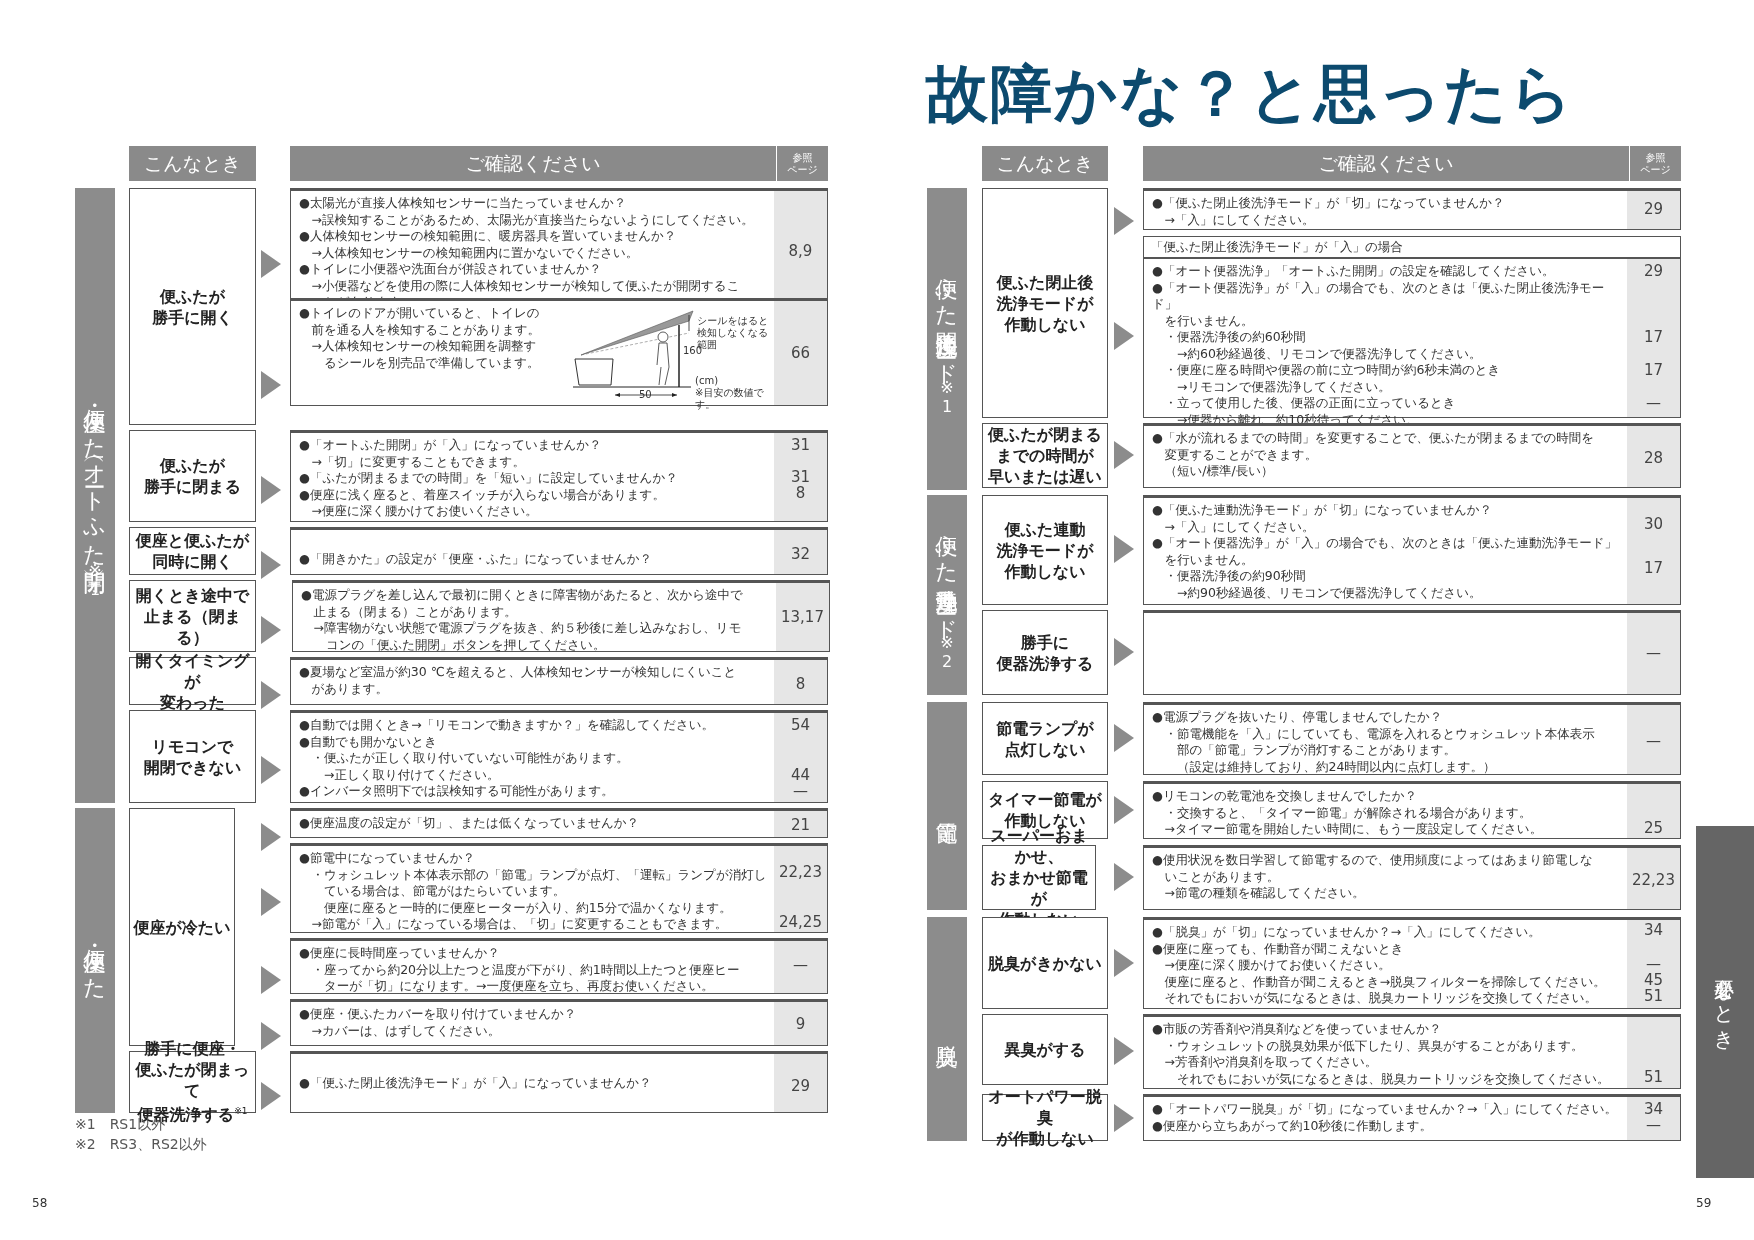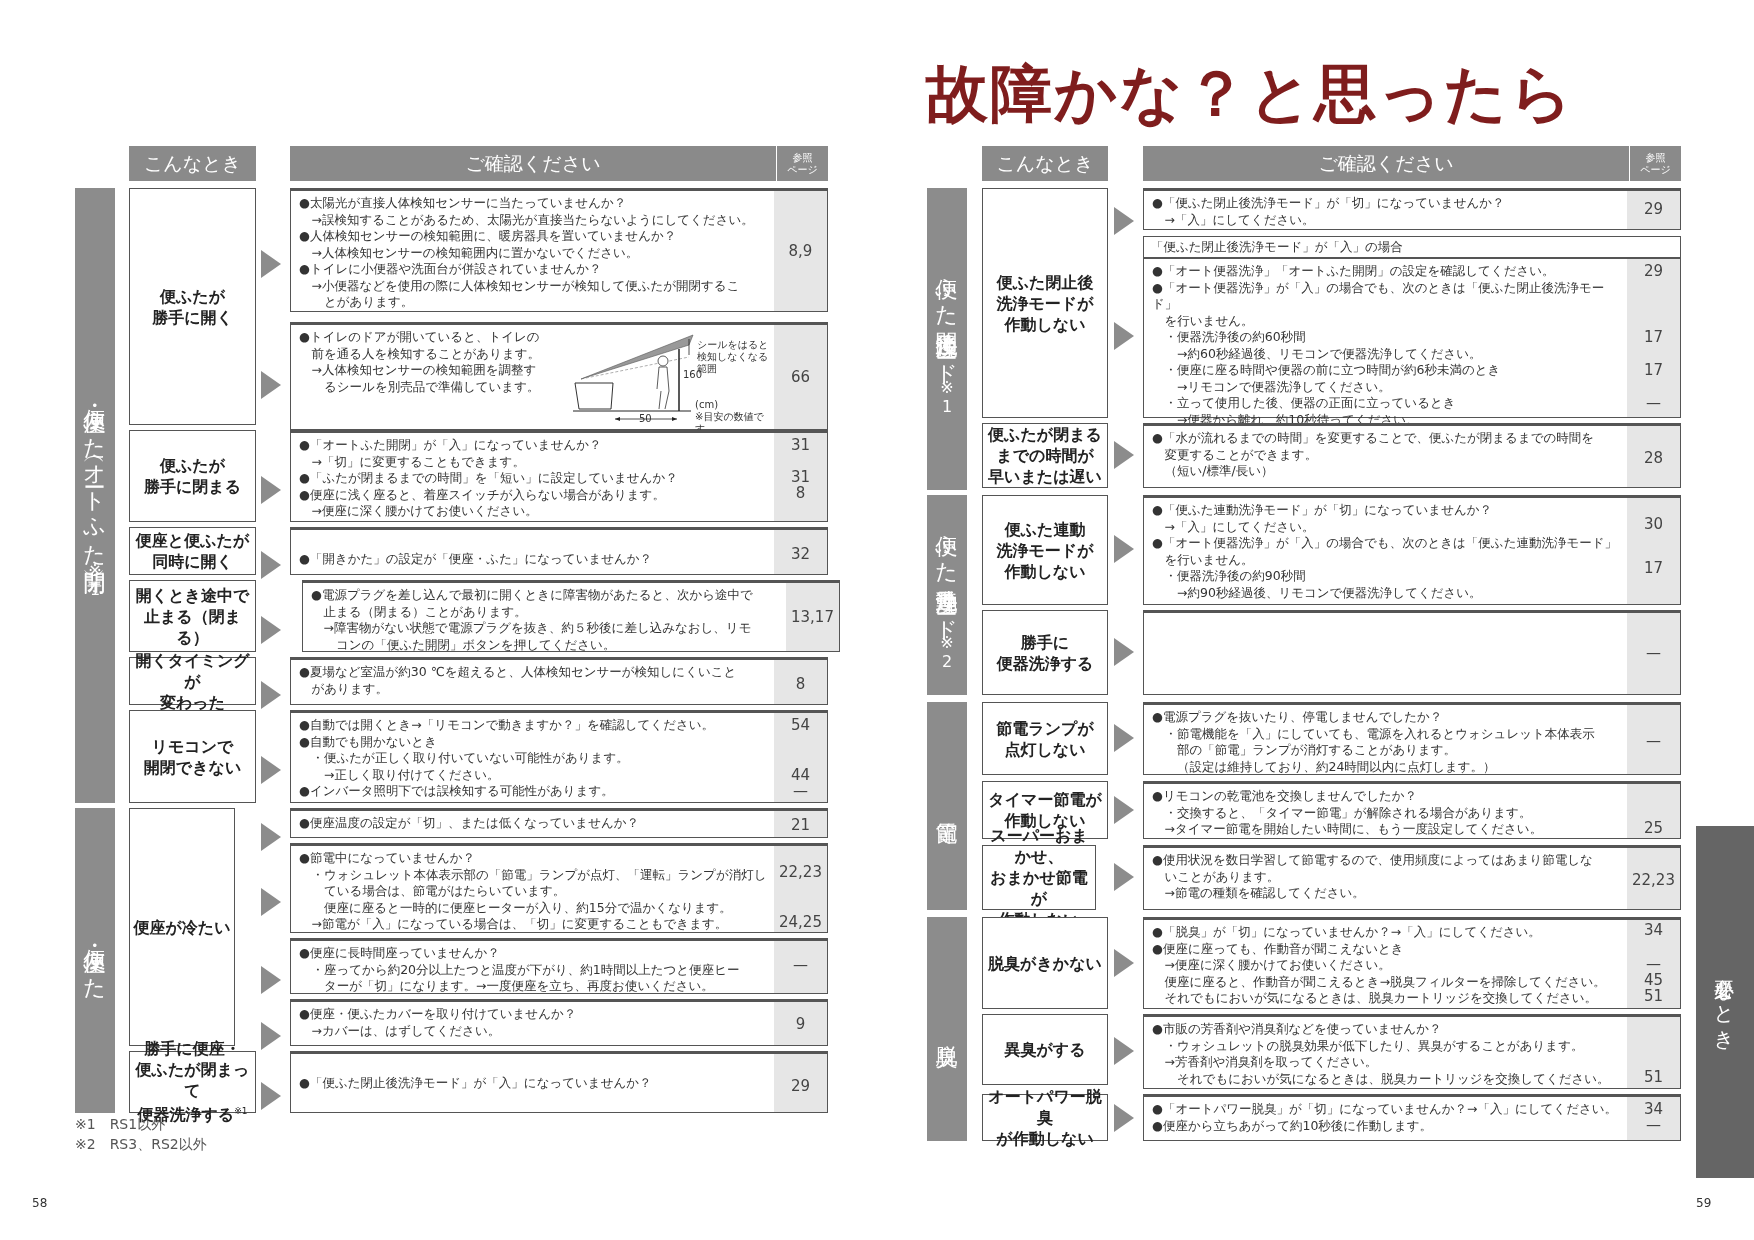--- a/index.html
+++ b/index.html
@@ -1,21 +1,21 @@
 <!DOCTYPE html>
 <html><head>
 <meta charset="utf-8">
 <style>
   * { box-sizing: border-box; margin: 0; padding: 0; }
   html, body { width: 1754px; height: 1240px; background: #ffffff; overflow: hidden; }
   body { position: relative; font-family: "DejaVu Sans", "Liberation Sans", sans-serif; color: #333; }
 
   .page-title {
     position: absolute; left: 926px; top: 52px;
-    font-size: 62px; font-weight: bold; color: #7f1d1d; letter-spacing: 2px;
+    font-size: 62px; font-weight: bold; color: #0c4a6e; letter-spacing: 2px;
   }
 
   .hdr { position: absolute; background: #8a8a8a; color: #fff; display: flex; align-items: center; justify-content: center; font-size: 19px; }
   .hdr .ref { position: absolute; right: 0; top: 0; bottom: 0; width: 52px; border-left: 1px solid #fff; font-size: 10px; line-height: 12px; text-align: center; display: flex; align-items: center; justify-content: center; }
 
   .cat {
     position: absolute; background: #8c8c8c; color: #fff;
     display: flex; flex-direction: column; align-items: center; justify-content: center;
     font-size: 22px; line-height: 25px;
   }
@@ -107,21 +107,21 @@
       <div class="txt">●太陽光が直接人体検知センサーに当たっていませんか？
 　→誤検知することがあるため、太陽光が直接当たらないようにしてください。
 ●人体検知センサーの検知範囲に、暖房器具を置いていませんか？
 　→人体検知センサーの検知範囲内に置かないでください。
 ●トイレに小便器や洗面台が併設されていませんか？
 　→小便器などを使用の際に人体検知センサーが検知して便ふたが開閉するこ
 　　とがあります。</div>
       <div class="refnum" style="top:52px;">8,9</div>
     </div>
     <div class="arrow" style="left:261px;top:371px;"></div>
-    <div class="chk" style="left:290px;top:322px;width:538px;height:108px;">
+    <div class="chk" style="left:290px;top:298px;width:538px;height:108px;">
       <div class="refcol"></div>
       <div class="txt">●トイレのドアが開いていると、トイレの
 　前を通る人を検知することがあります。
 　→人体検知センサーの検知範囲を調整す
 　　るシールを別売品で準備しています。</div>
       <div class="refnum" style="top:44px;">66</div>
       <div class="diagram" style="left:282px;top:2px;width:200px;height:100px;"><svg width="200" height="100" viewBox="0 0 200 100">
           <polygon points="8,52 120,8 116,18" fill="#999" stroke="#555" stroke-width="0.6"></polygon>
           <line x1="8" y1="52" x2="116" y2="30" stroke="#777" stroke-width="0.6" stroke-dasharray="3,2"></line>
           <path d="M2,56 L40,56 L38,82 L6,82 Z" fill="#fff" stroke="#333" stroke-width="1"></path>
@@ -149,21 +149,21 @@
       <div class="refnum" style="top:52px;">8</div>
     </div>
     <div class="arrow" style="left:261px;top:551px;"></div>
     <div class="chk" style="left:290px;top:527px;width:538px;height:48px;">
       <div class="refcol"></div>
       <div class="txt">
 ●「開きかた」の設定が「便座・ふた」になっていませんか？</div>
       <div class="refnum" style="top:16px;">32</div>
     </div>
     <div class="arrow" style="left:261px;top:616px;"></div>
-    <div class="chk" style="left:302px;top:580px;width:538px;height:72px;">
+    <div class="chk" style="left:292px;top:580px;width:538px;height:72px;">
       <div class="refcol"></div>
       <div class="txt">●電源プラグを差し込んで最初に開くときに障害物があたると、次から途中で
 　止まる（閉まる）ことがあります。
 　→障害物がない状態で電源プラグを抜き、約５秒後に差し込みなおし、リモ
 　　コンの「便ふた開閉」ボタンを押してください。</div>
       <div class="refnum" style="top:26px;">13,17</div>
     </div>
     <div class="arrow" style="left:261px;top:681px;"></div>
     <div class="chk" style="left:290px;top:657px;width:538px;height:48px;">
       <div class="refcol"></div>

